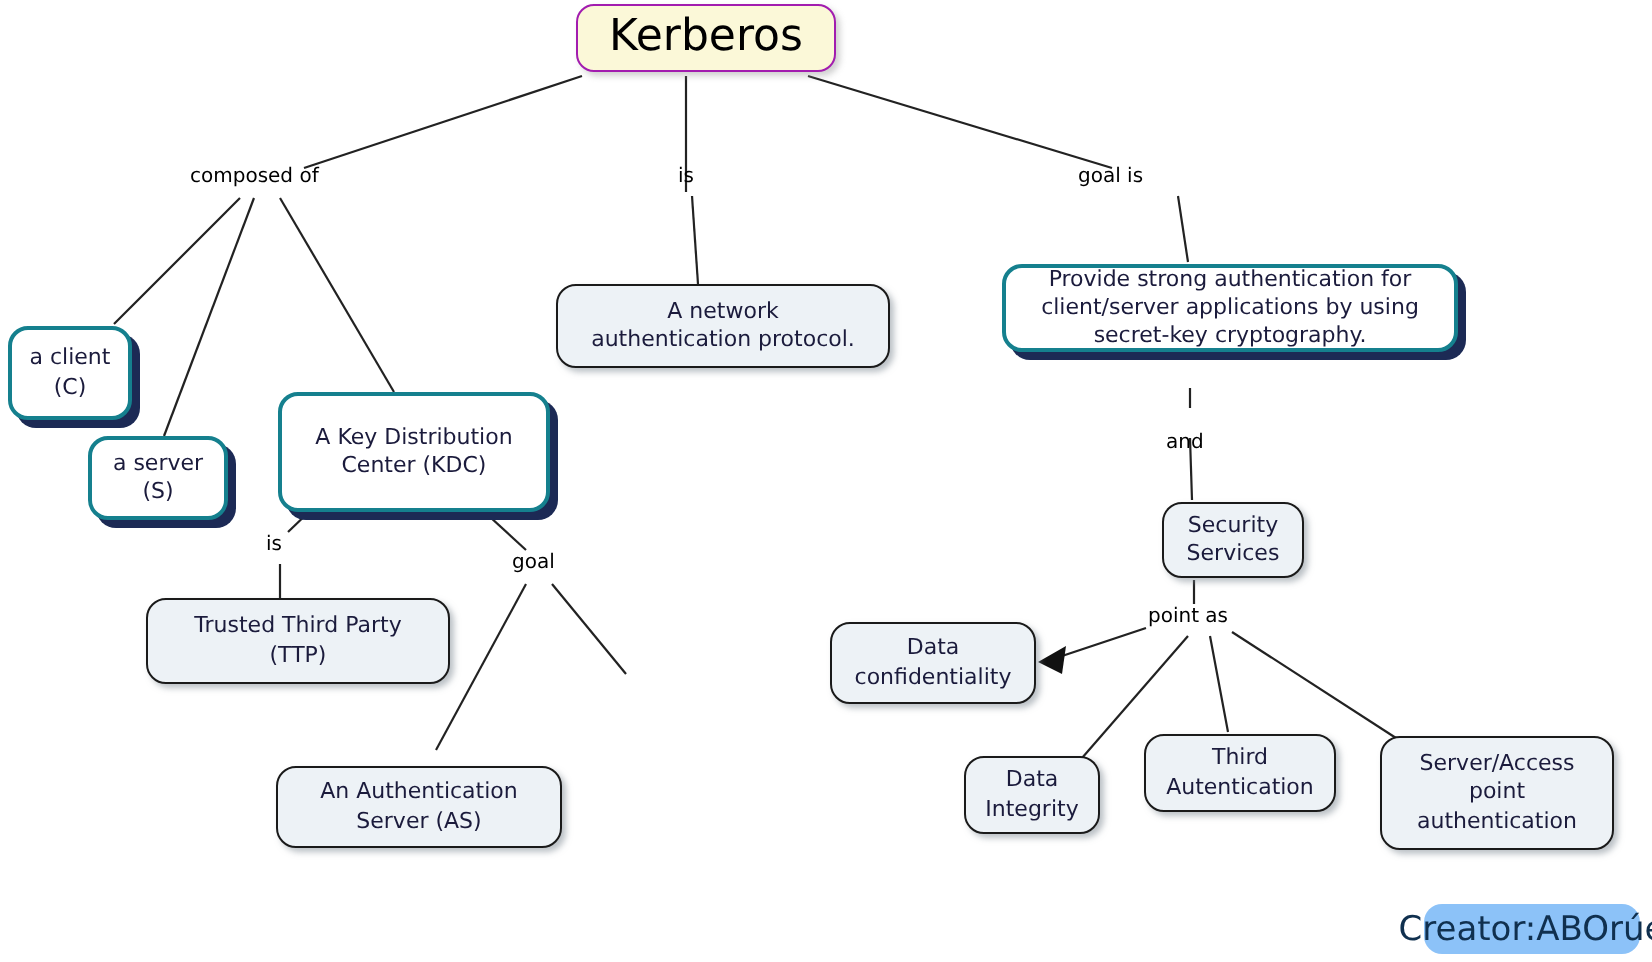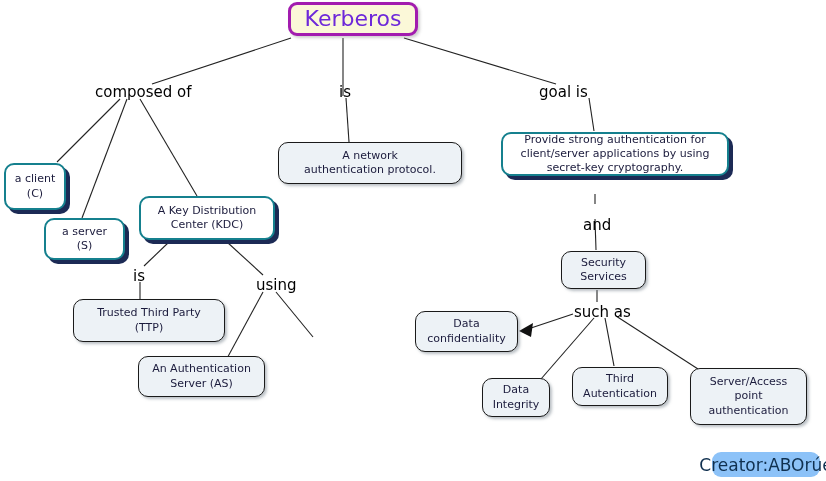--- a/index.html
+++ b/index.html
@@ -26,28 +26,28 @@
     border:1px solid #1a1a1a;
     box-shadow:2px 2px 3px rgba(130,140,150,0.55);
   }
   .node-teal{
     background:#ffffff;
     border:2px solid #15808e;
     box-shadow:4px 4px 0 #1c2a55;
   }
   .title-node{
     background:#fbf8d8;
-    border:3px solid #a21caf;
+    border:1px solid #a21caf;
     box-shadow:2px 2px 3px rgba(150,150,150,0.45);
-    font-size:22px;color:#6d28d9;
+    font-size:22px;color:#000000;
     border-radius:9px;
   }
   .link-label{
     position:absolute;
-    font-size:15px;color:#000;
+    font-size:10px;color:#000;
     white-space:nowrap;
   }
   .badge{
     position:absolute;
     display:flex;align-items:center;justify-content:center;
     background:#8cc2f8;
     border-radius:9px;
     font-size:17px;color:#10304f;
     box-sizing:border-box;
   }
@@ -88,41 +88,41 @@
     </g>
     <polygon points="519,331 533,323 531,337" fill="#111"></polygon>
   </svg>
 
   <div class="node title-node" style="left:288px;top:2px;width:130px;height:34px">Kerberos</div>
 
   <div class="link-label" style="left:95px;top:83px">composed of</div>
   <div class="link-label" style="left:339px;top:83px">is</div>
   <div class="link-label" style="left:539px;top:83px">goal is</div>
   <div class="link-label" style="left:133px;top:267px">is</div>
-  <div class="link-label" style="left:256px;top:276px">using</div>
+  <div class="link-label" style="left:256px;top:276px">goal</div>
   <div class="link-label" style="left:583px;top:216px">and</div>
-  <div class="link-label" style="left:574px;top:303px">such as</div>
+  <div class="link-label" style="left:574px;top:303px">point as</div>
 
   <div class="node node-teal" style="left:4px;top:163px;width:62px;height:47px">a client
 (C)</div>
-  <div class="node node-teal" style="left:44px;top:218px;width:81px;height:42px">a server
+  <div class="node node-teal" style="left:44px;top:218px;width:70px;height:42px">a server
 (S)</div>
-  <div class="node node-teal" style="left:139px;top:196px;width:136px;height:44px">A Key Distribution
+  <div class="node node-teal" style="left:139px;top:196px;width:136px;height:60px">A Key Distribution
 Center (KDC)</div>
   <div class="node node-teal" style="left:501px;top:132px;width:228px;height:44px">Provide strong authentication for
 client/server applications by using
 secret-key cryptography.</div>
 
-  <div class="node node-light" style="left:278px;top:142px;width:184px;height:42px">A network
+  <div class="node node-light" style="left:278px;top:142px;width:167px;height:42px">A network
 authentication protocol.</div>
   <div class="node node-light" style="left:73px;top:299px;width:152px;height:43px">Trusted Third Party
 (TTP)</div>
-  <div class="node node-light" style="left:138px;top:356px;width:127px;height:41px">An Authentication
+  <div class="node node-light" style="left:138px;top:383px;width:143px;height:41px">An Authentication
 Server (AS)</div>
-  <div class="node node-light" style="left:561px;top:251px;width:85px;height:38px">Security
+  <div class="node node-light" style="left:581px;top:251px;width:71px;height:38px">Security
 Services</div>
   <div class="node node-light" style="left:415px;top:311px;width:103px;height:41px">Data
 confidentiality</div>
   <div class="node node-light" style="left:482px;top:378px;width:68px;height:39px">Data
 Integrity</div>
   <div class="node node-light" style="left:572px;top:367px;width:96px;height:39px">Third
 Autentication</div>
   <div class="node node-light" style="left:690px;top:368px;width:117px;height:57px">Server/Access
 point
 authentication</div>

